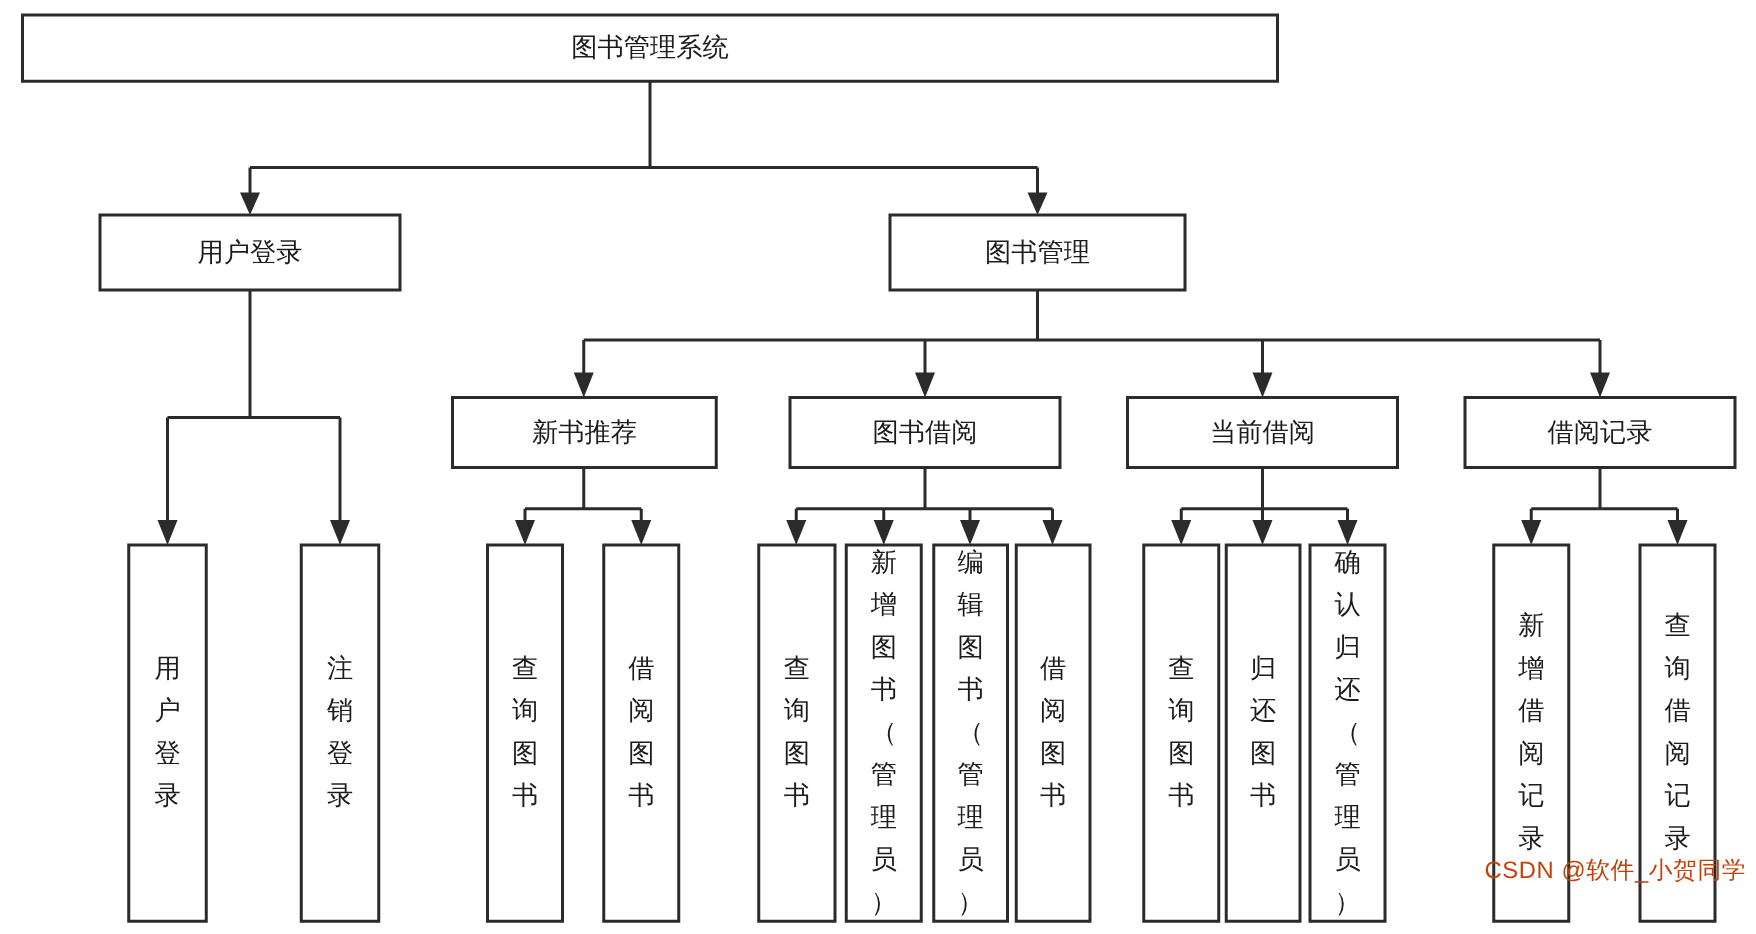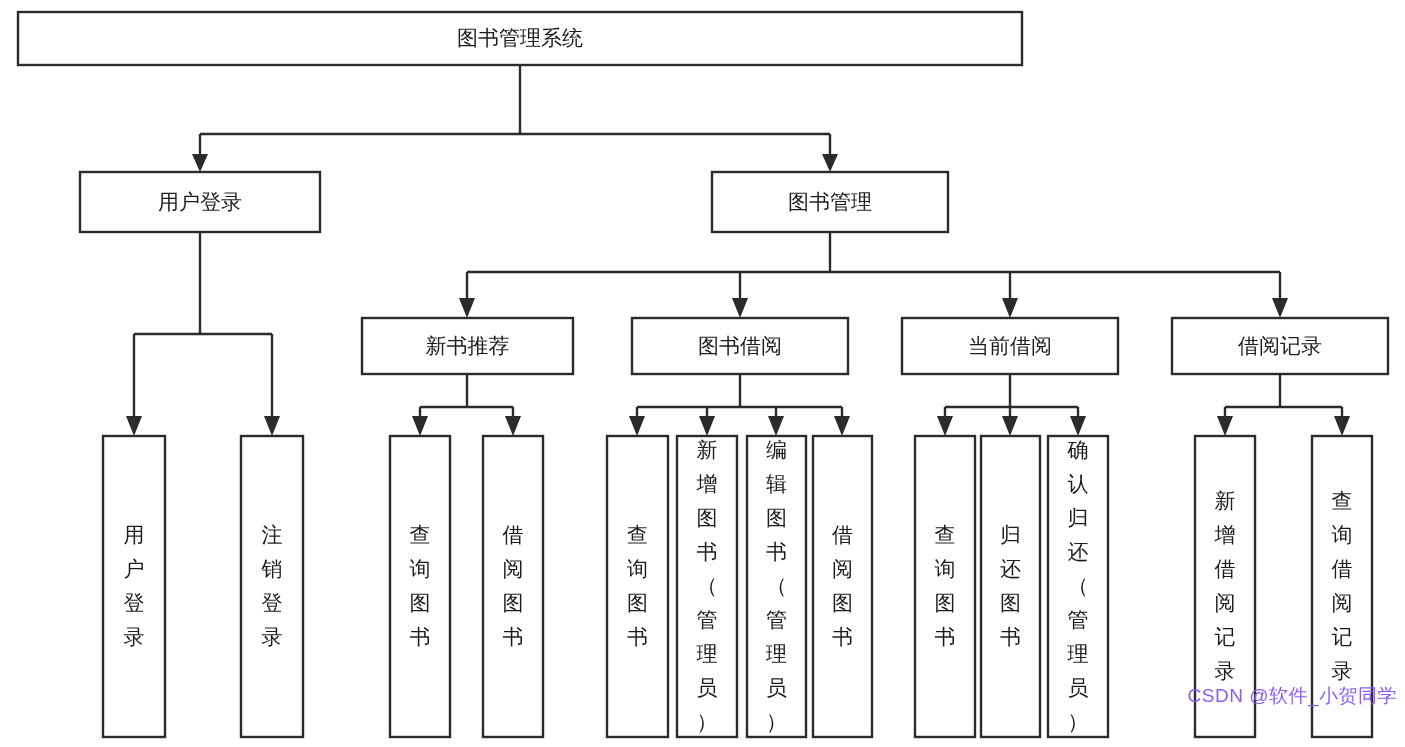--- a/index.html
+++ b/index.html
@@ -54,21 +54,21 @@
   .arrow-head {
     fill: #2b2b2b;
     stroke: none;
   }
   .watermark {
     position: absolute;
     right: 8px;
     bottom: 6px;
     font-family: "Liberation Sans", "DejaVu Sans", sans-serif;
     font-size: 19px;
-    color: #8b5cf6;
+    color: #c2410c;
     letter-spacing: 0.5px;
     white-space: nowrap;
     pointer-events: none;
   }
 </style>
 </head>
 <body>
 
 <div id="diagram-root">
   <svg class="canvas" viewBox="0 0 1405 747" xmlns="http://www.w3.org/2000/svg">

